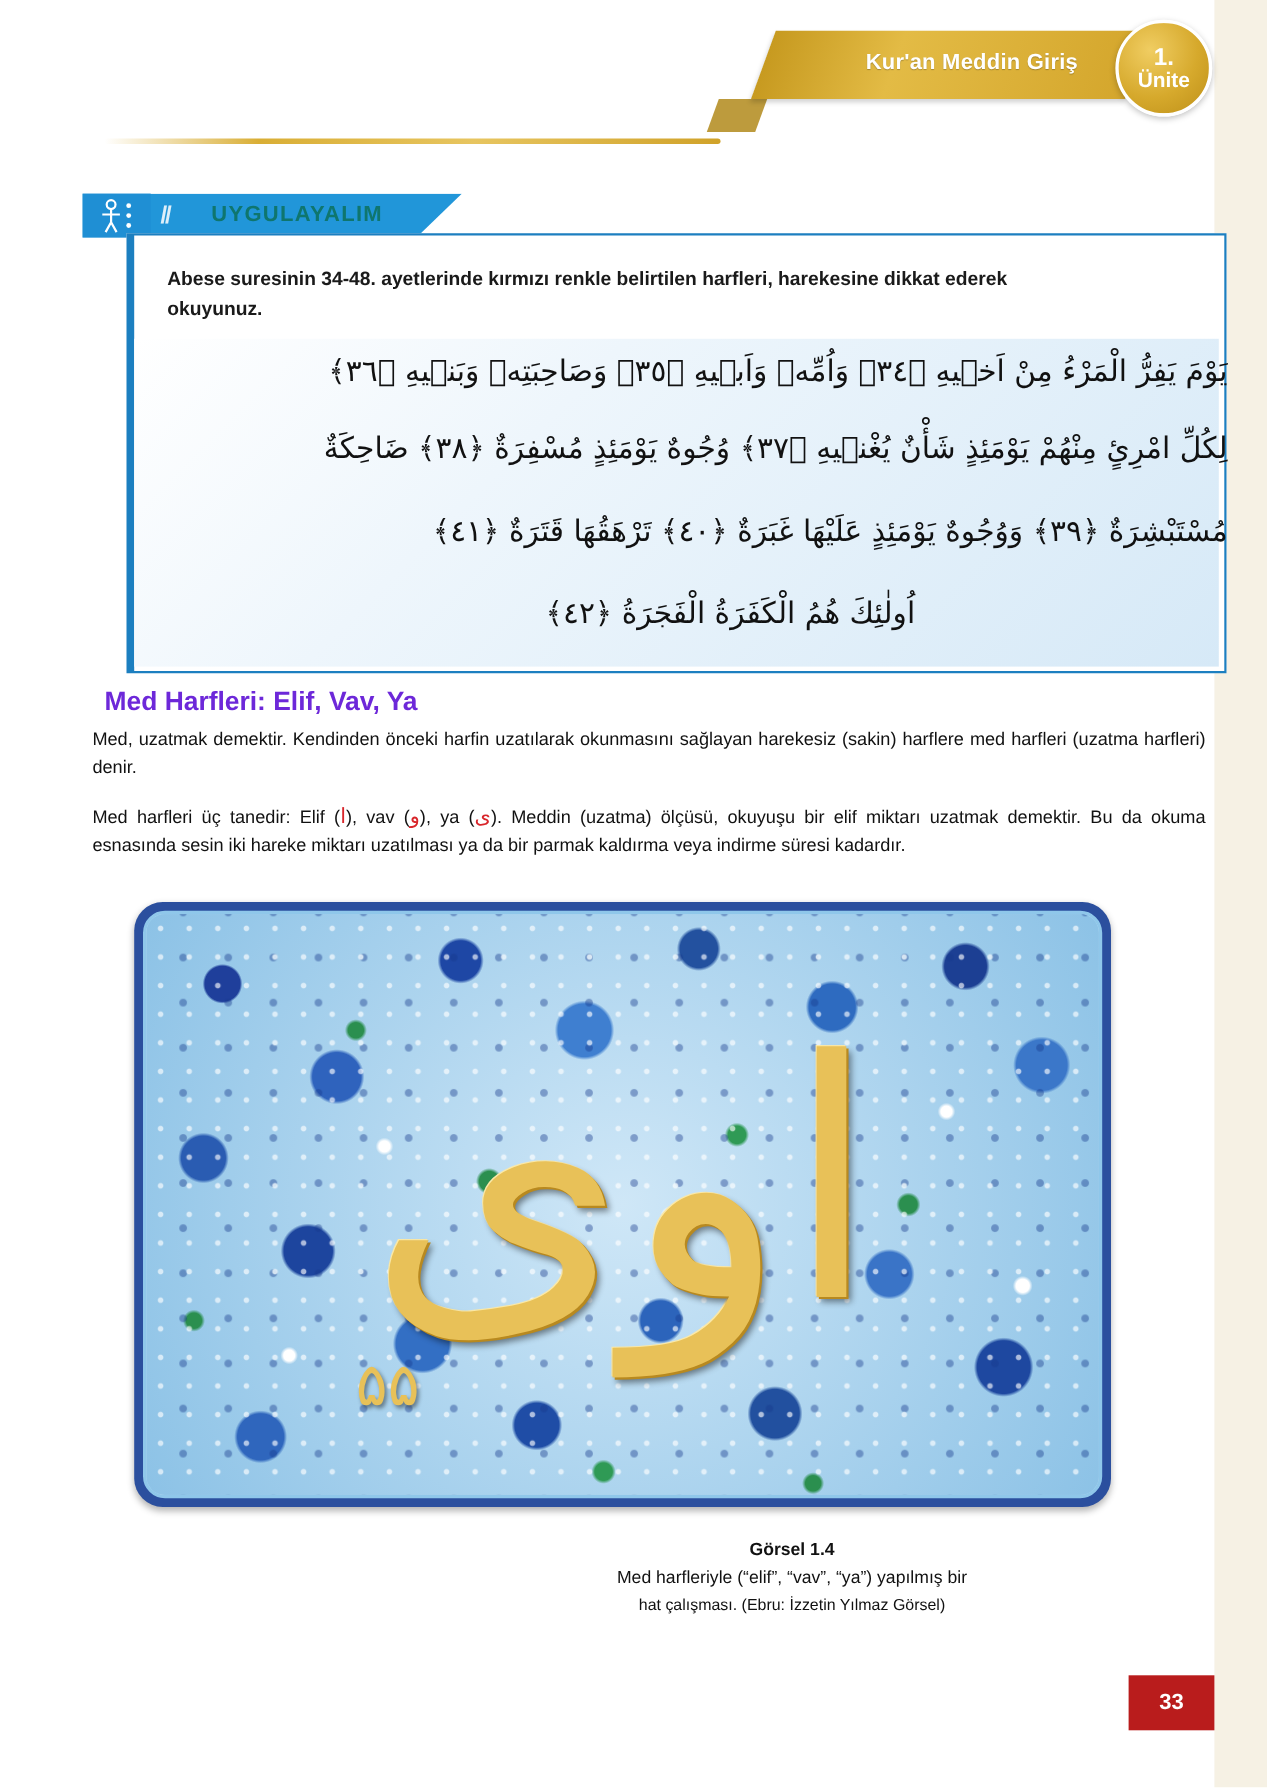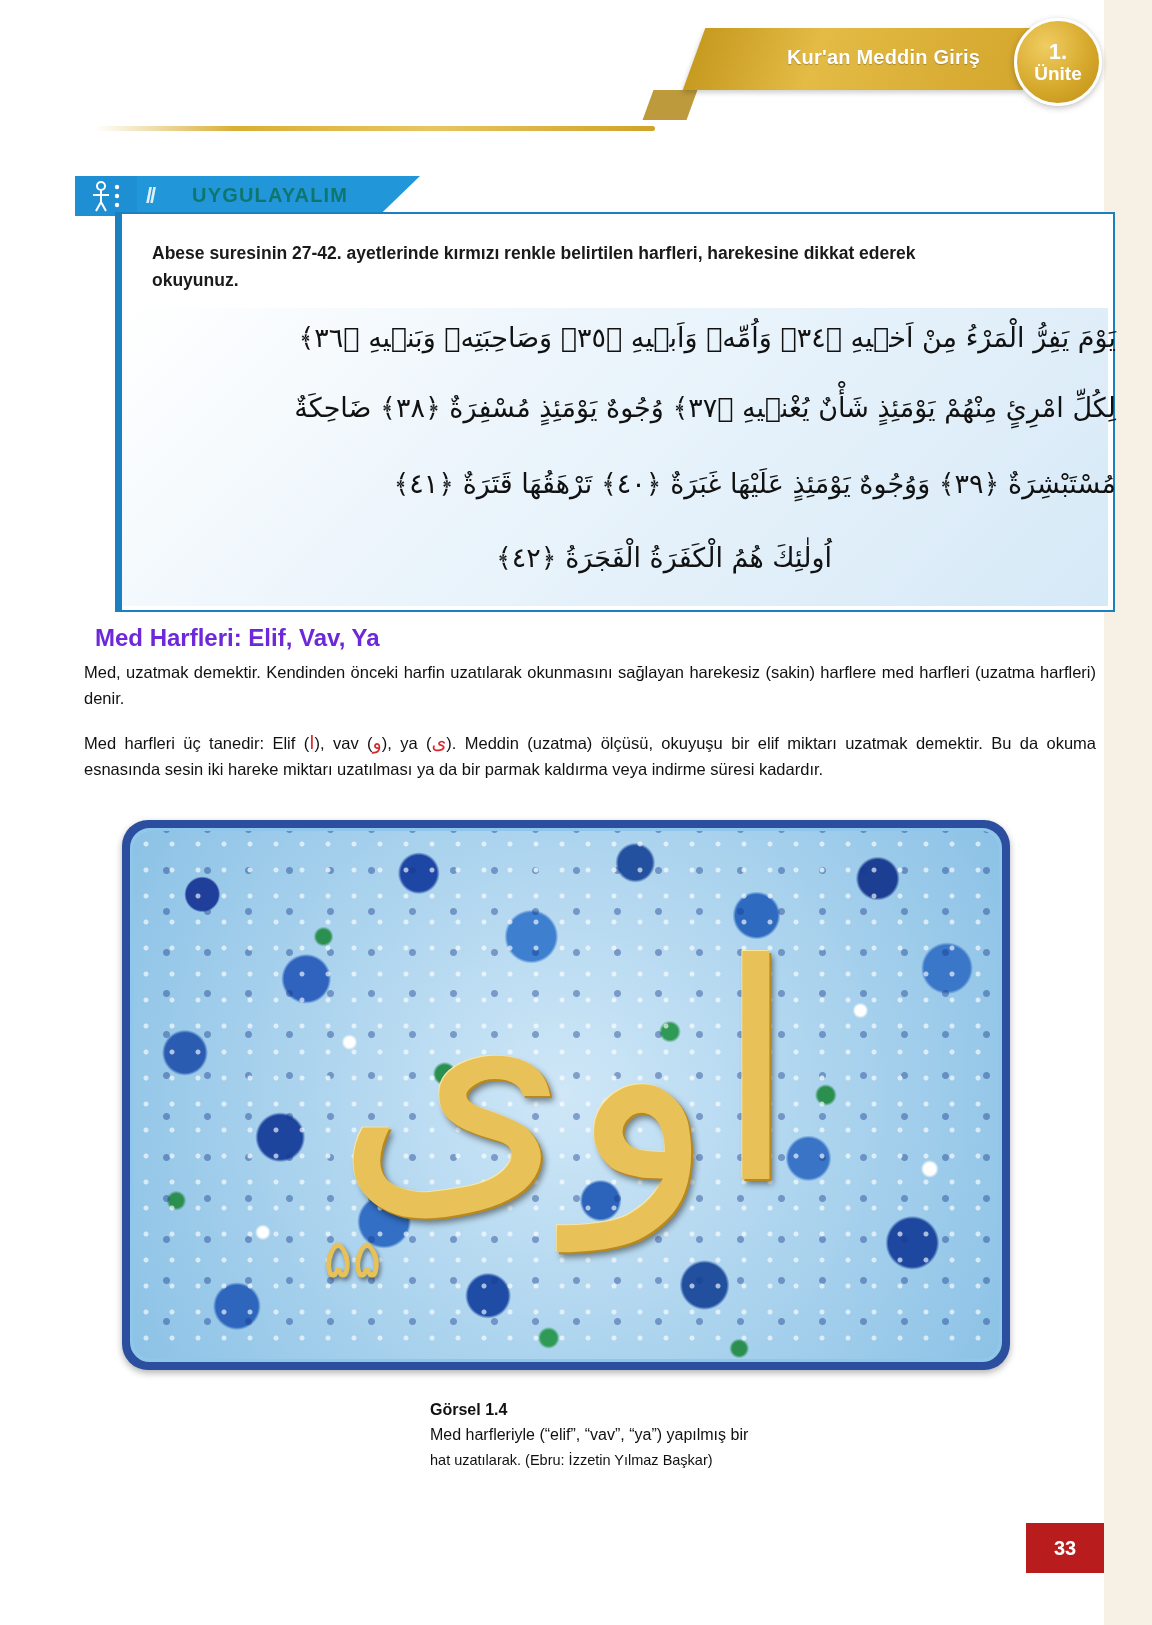--- a/index.html
+++ b/index.html
@@ -294,21 +294,21 @@
     text-shadow: 2px 3px 4px rgba(0,0,0,.45);
     font-family: "DejaVu Sans", sans-serif;
   }
 
   
   .caption {
     position: absolute;
     top: 1398px;
     left: 430px;
     width: 580px;
-    text-align: left;
+    text-align: center;
     font-size: 16px;
     color: #111111;
     line-height: 1.55;
   }
   .caption .cap-title { font-weight: bold; display: block; }
   .caption .cap-small { font-size: 14.5px; }
 
   
   .page-num-box {
     position: absolute;
@@ -345,21 +345,21 @@
   <circle cx="13" cy="6" r="4" fill="none" stroke="#ffffff" stroke-width="2"></circle>
   <path d="M13 10 V22 M13 22 L8 31 M13 22 L18 31 M5 15 H21" fill="none" stroke="#ffffff" stroke-width="2"></path>
   <circle cx="29" cy="7" r="2.2" fill="#ffffff"></circle>
   <circle cx="29" cy="16" r="2.2" fill="#ffffff"></circle>
   <circle cx="29" cy="25" r="2.2" fill="#ffffff"></circle>
 </svg>
 <div class="apply-slashes">//</div>
 <div class="apply-title">UYGULAYALIM</div>
 
 <div class="activity-box"></div>
-<div class="activity-instr">Abese suresinin 27-42. ayetlerinde kırmızı renkle belirtilen harfleri, harekesine dikkat ederek okuyunuz.</div>
+<div class="activity-instr">Abese suresinin 34-48. ayetlerinde kırmızı renkle belirtilen harfleri, harekesine dikkat ederek okuyunuz.</div>
 
 <div class="ayah-panel"></div>
 <div class="ayah-line l1">يَوْمَ يَفِرُّ الْمَرْءُ مِنْ اَخٖيهِ ﴿٣٤﴾ وَاُمِّهٖ وَاَبٖيهِ ﴿٣٥﴾ وَصَاحِبَتِهٖ وَبَنٖيهِ ﴿٣٦﴾</div>
 <div class="ayah-line l2">لِكُلِّ امْرِئٍ مِنْهُمْ يَوْمَئِذٍ شَأْنٌ يُغْنٖيهِ ﴿٣٧﴾ وُجُوهٌ يَوْمَئِذٍ مُسْفِرَةٌ ﴿٣٨﴾ ضَاحِكَةٌ</div>
 <div class="ayah-line l3">مُسْتَبْشِرَةٌ ﴿٣٩﴾ وَوُجُوهٌ يَوْمَئِذٍ عَلَيْهَا غَبَرَةٌ ﴿٤٠﴾ تَرْهَقُهَا قَتَرَةٌ ﴿٤١﴾</div>
 <div class="ayah-line l4">اُولٰئِكَ هُمُ الْكَفَرَةُ الْفَجَرَةُ ﴿٤٢﴾</div>
 
 <div class="section-heading">Med Harfleri: Elif, Vav, Ya</div>
 <div class="para p1">Med, uzatmak demektir. Kendinden önceki harfin uzatılarak okunmasını sağlayan harekesiz (sakin) harflere med harfleri (uzatma harfleri) denir.</div>
 <div class="para p2">
@@ -371,16 +371,16 @@
     <div class="ebru"></div>
     <div class="ebru-speckle"></div>
     <div class="calligraphy">اوى</div>
     <div class="cal-mark">۵۵</div>
   </div>
 </div>
 
 <div class="caption">
   <span class="cap-title">Görsel 1.4</span>
   <span>Med harfleriyle (“elif”, “vav”, “ya”) yapılmış bir</span><br>
-  <span class="cap-small">hat uzatılarak. (Ebru: İzzetin Yılmaz Başkar)</span>
+  <span class="cap-small">hat çalışması. (Ebru: İzzetin Yılmaz Görsel)</span>
 </div>
 
 <div class="page-num-box">33</div>
 
 </body></html>

